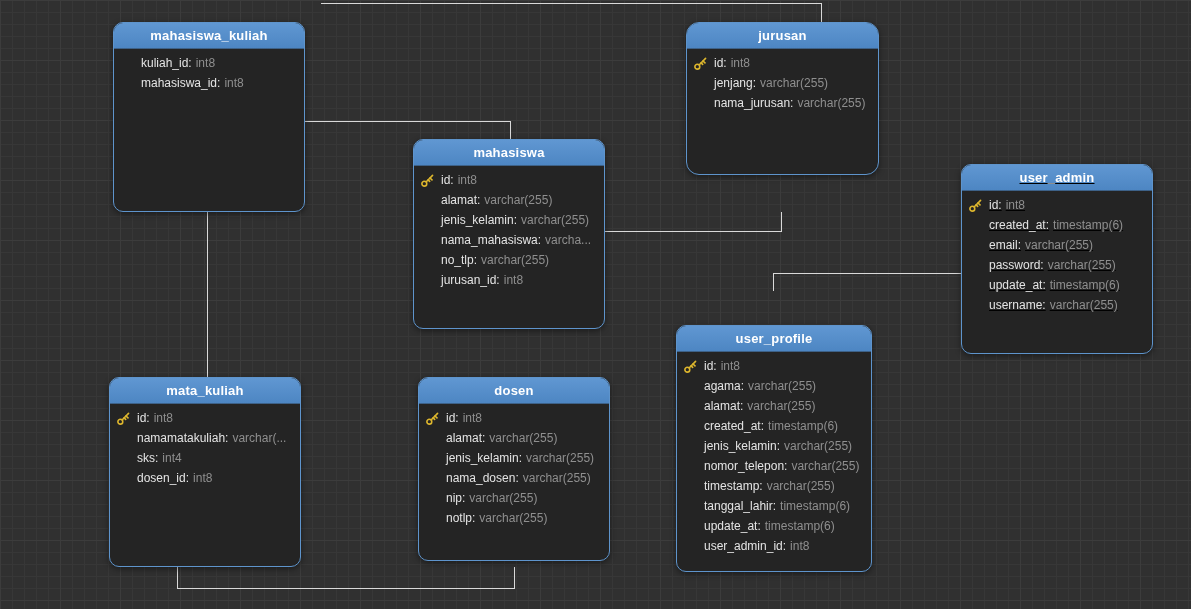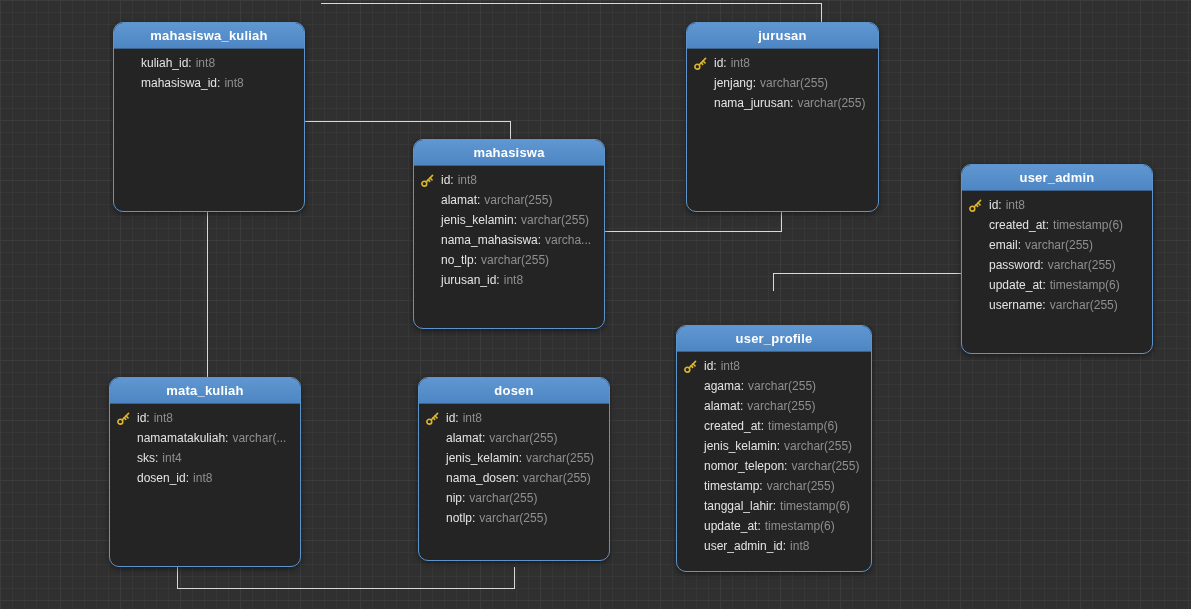--- a/index.html
+++ b/index.html
@@ -93,21 +93,21 @@
           <span class="fname">kuliah_id:</span>
           <span class="ftype">int8</span>
         </div>
         <div class="field-row">
           <span class="key-slot"></span>
           <span class="fname">mahasiswa_id:</span>
           <span class="ftype">int8</span>
         </div>
       </div>
     </div>
-    <div class="entity" style="left: 686px; top: 22px; width: 193px; height: 190px;">
+    <div class="entity" style="left: 686px; top: 22px; width: 193px; height: 153px; border-radius: 13px;">
       <div class="entity-header">jurusan</div>
       <div class="entity-body">
         <div class="field-row">
           <span class="key-slot">
             <svg viewBox="0 0 16 16" width="15" height="15" aria-hidden="true">
               <g fill="none" stroke="currentColor" stroke-width="1.7" stroke-linecap="round">
                 <circle cx="4.6" cy="11.4" r="2.6"></circle>
                 <path d="M6.7 9.3 L13.4 2.6"></path>
                 <path d="M10.7 5.3 L12.8 7.4"></path>
                 <path d="M8.7 7.3 L10.3 8.9"></path>
@@ -166,21 +166,21 @@
           <span class="fname">no_tlp:</span>
           <span class="ftype">varchar(255)</span>
         </div>
         <div class="field-row">
           <span class="key-slot"></span>
           <span class="fname">jurusan_id:</span>
           <span class="ftype">int8</span>
         </div>
       </div>
     </div>
-    <div class="entity" style="left: 961px; top: 164px; width: 192px; height: 190px;">
+    <div class="entity" style="left: 961px; top: 164px; width: 192px; height: 190px; text-decoration: underline;">
       <div class="entity-header">user_admin</div>
       <div class="entity-body">
         <div class="field-row">
           <span class="key-slot">
             <svg viewBox="0 0 16 16" width="15" height="15" aria-hidden="true">
               <g fill="none" stroke="currentColor" stroke-width="1.7" stroke-linecap="round">
                 <circle cx="4.6" cy="11.4" r="2.6"></circle>
                 <path d="M6.7 9.3 L13.4 2.6"></path>
                 <path d="M10.7 5.3 L12.8 7.4"></path>
                 <path d="M8.7 7.3 L10.3 8.9"></path>

